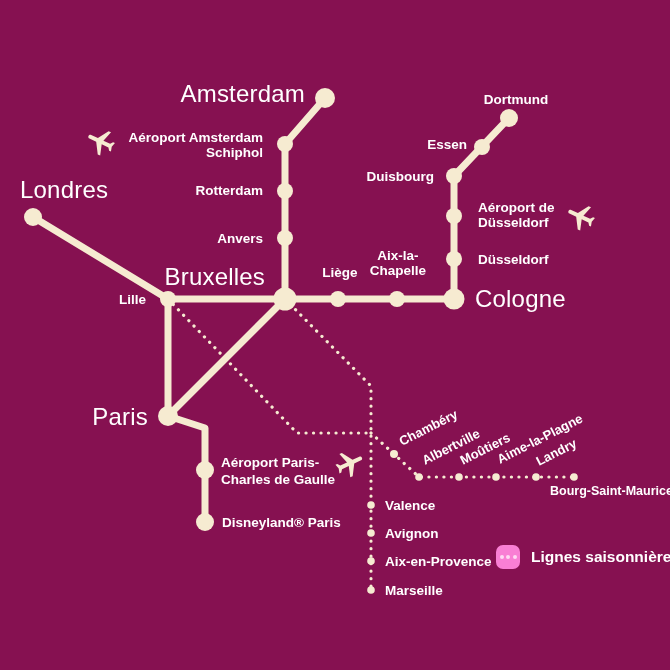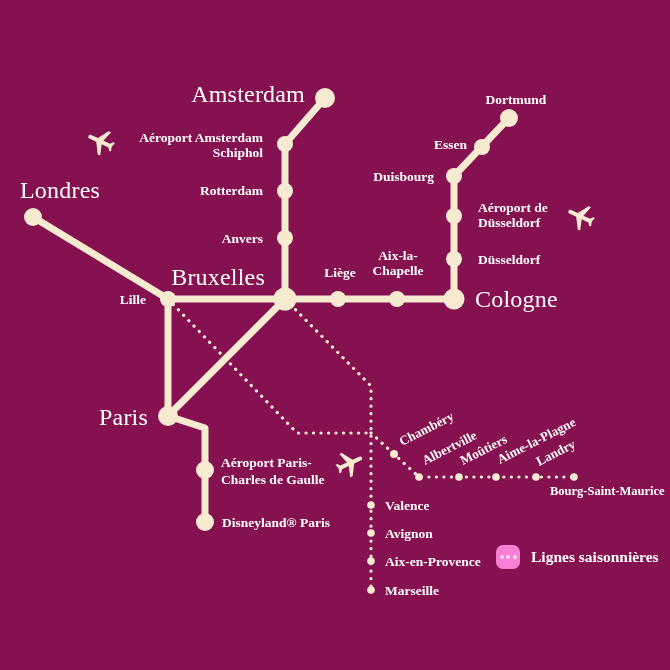--- a/index.html
+++ b/index.html
@@ -1,21 +1,21 @@
 <!DOCTYPE html>
 <html style="--bg: #861151; --cream: #F6EBD1; --pink: #F97FD4; --pinkdot: #FFD9F3;"><head>
 <meta charset="utf-8">
 <style>
   html,body{margin:0;padding:0;background:#861151;}
   .stage{
     position:relative;
     width:670px;height:670px;
     overflow:hidden;
     background:var(--bg,#861151);
-    font-family:Liberation Serif, serif;
+    font-family:Liberation Sans, sans-serif;
   }
   svg{position:absolute;left:0;top:0;}
   .solid-line{fill:none;stroke:var(--cream,#F6EBD1);stroke-width:7;stroke-linecap:round;stroke-linejoin:round;}
   .dotted-line{fill:none;stroke:var(--cream,#F6EBD1);stroke-width:3.2;stroke-linecap:round;stroke-dasharray:0.1 7.4;}
   .station-dot{fill:var(--cream,#F6EBD1);}
   .plane{fill:var(--cream,#F6EBD1);}
   .lbl{fill:#ffffff;}
   .lbl.big{font-size:24px;font-weight:400;letter-spacing:0.2px;}
   .lbl.small{font-size:13.5px;font-weight:600;}
   .lbl.rot{font-size:13px;font-weight:600;}

